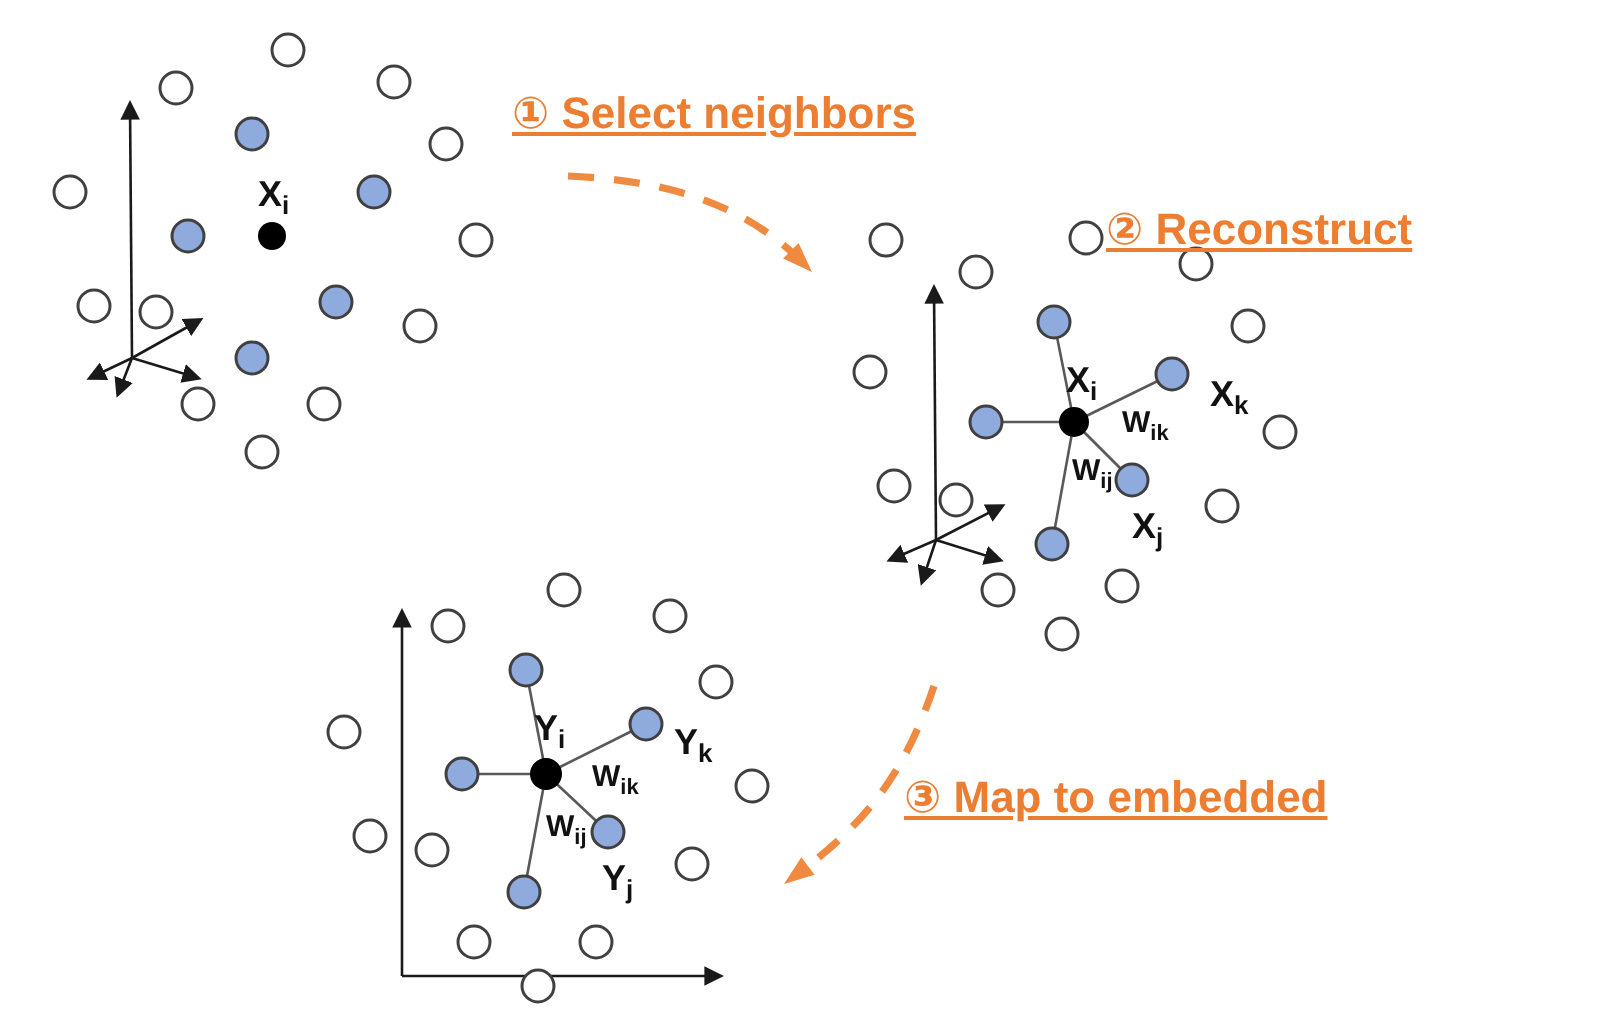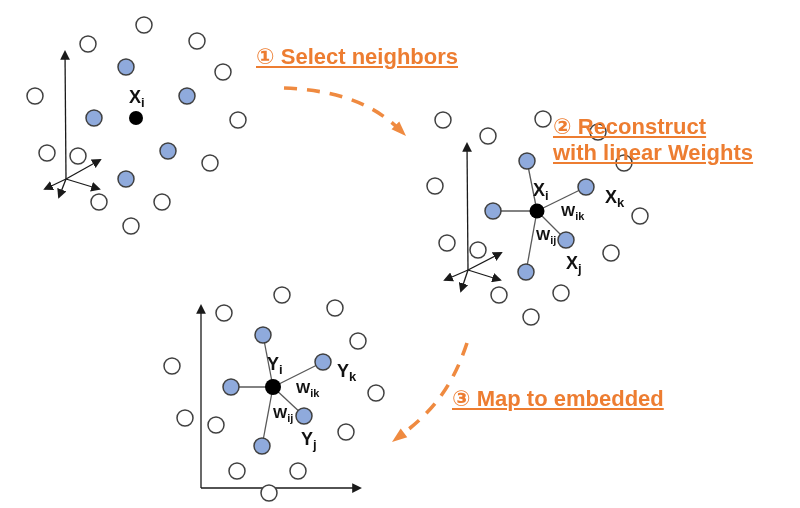--- a/index.html
+++ b/index.html
@@ -10,21 +10,21 @@
   .edge{stroke:#595959;stroke-width:1.3;}
   .white{fill:#ffffff;stroke:#404040;stroke-width:1.5;}
   .blue{fill:var(--blue,#8FAADC);stroke:#404040;stroke-width:1.5;}
   .dot{fill:#000000;}
   .lbl{font-family:"Liberation Sans","DejaVu Sans",sans-serif;font-weight:bold;fill:#111111;}
   .flow{stroke:var(--arrow,#EF8A40);stroke-width:3.6;fill:none;stroke-dasharray:13 10;}
   .flowhead{fill:var(--arrow,#EF8A40);}
   .step{position:absolute;color:var(--orange,#ED7D31);
         font-weight:bold;font-size:22px;line-height:26px;white-space:nowrap;text-decoration:underline;}
   #step-1{left:256px;top:44px;}
-  #step-2{left:553px;top:102px;margin-top:12px;}
+  #step-2{left:553px;top:102px;}
   #step-3{left:452px;top:386px;}
 </style>
 </head>
 <body>
 
 <div id="stage">
   <svg id="diagram" width="800" height="508" viewBox="0 0 800 508">
     <defs>
       <marker id="ah" viewBox="0 0 10 10" refX="8" refY="5" markerWidth="7.5" markerHeight="7.5" orient="auto">
         <path d="M0,0 L10,5 L0,10 z" fill="#1a1a1a"></path>
@@ -132,18 +132,17 @@
         <path d="M 467 343 C 452 388 432 412 400 436" class="flow"></path>
         <polygon points="0,0 -15,-5.5 -15,5.5" class="flowhead" transform="translate(392,442) rotate(143)"></polygon>
       </g>
     </svg>
 
   <div class="step" id="step-1">
     <span>① Select neighbors</span>
   </div>
   <div class="step" id="step-2">
     <span>② Reconstruct</span><br>
-    <span>with linear Weights</span>
   </div>
   <div class="step" id="step-3">
     <span>③ Map to embedded</span><br>
   </div>
 </div>
 
 </body></html>

